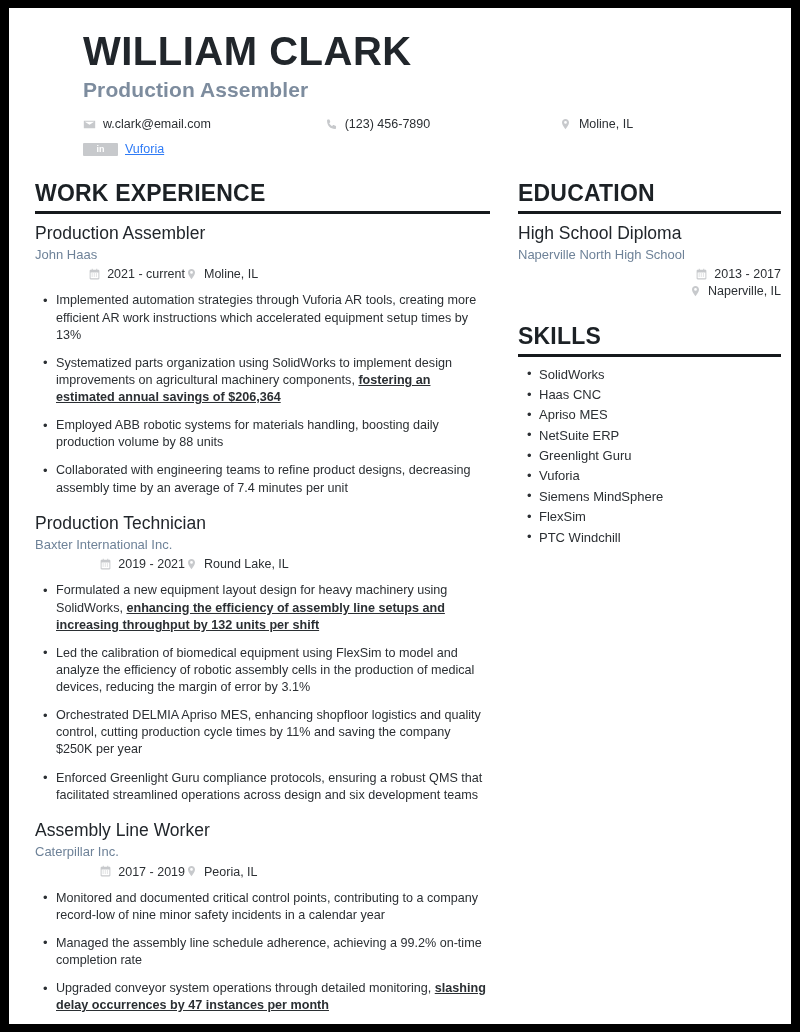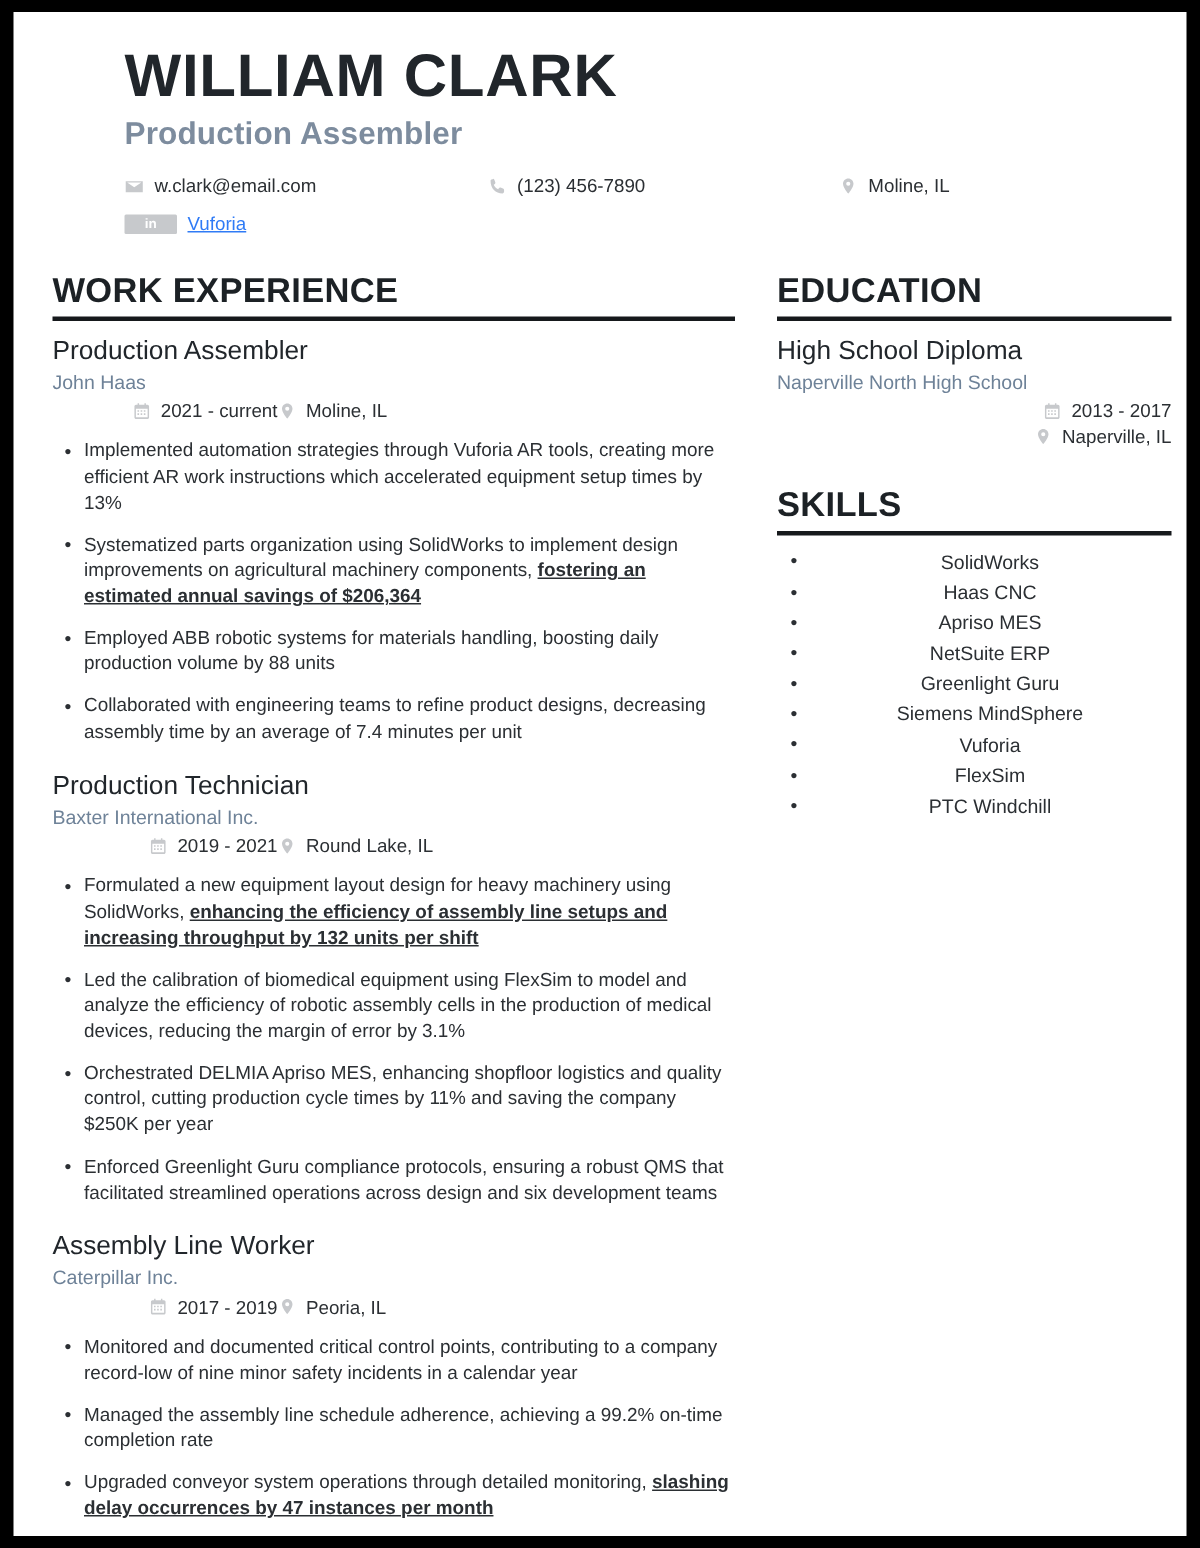--- a/index.html
+++ b/index.html
@@ -205,21 +205,20 @@
     margin-top: 2px;
   }
 
   .skills-list li {
     position: relative;
     padding-left: 21px;
     font-size: 13px;
     line-height: 1.45;
     color: #2b2f33;
     margin-bottom: 1.5px;
-    text-align: center;
   }
 
   .skills-list li::before {
     content: "\2022";
     position: absolute;
     left: 9px;
     top: -0.5px;
     font-size: 13px;
     color: #2b2f33;
   }
@@ -404,22 +403,22 @@
 
       <div class="section">
         <div class="section-title">SKILLS</div>
         <div class="section-rule"></div>
         <ul class="skills-list" id="skills-list">
               <li>SolidWorks</li>
               <li>Haas CNC</li>
               <li>Apriso MES</li>
               <li>NetSuite ERP</li>
               <li>Greenlight Guru</li>
+              <li>Vuforia</li>
               <li>Siemens MindSphere</li>
-              <li>Vuforia</li>
               <li>FlexSim</li>
               <li>PTC Windchill</li>
             </ul>
       </div>
 
     </div>
   </div>
 
 </div>
 </div>

